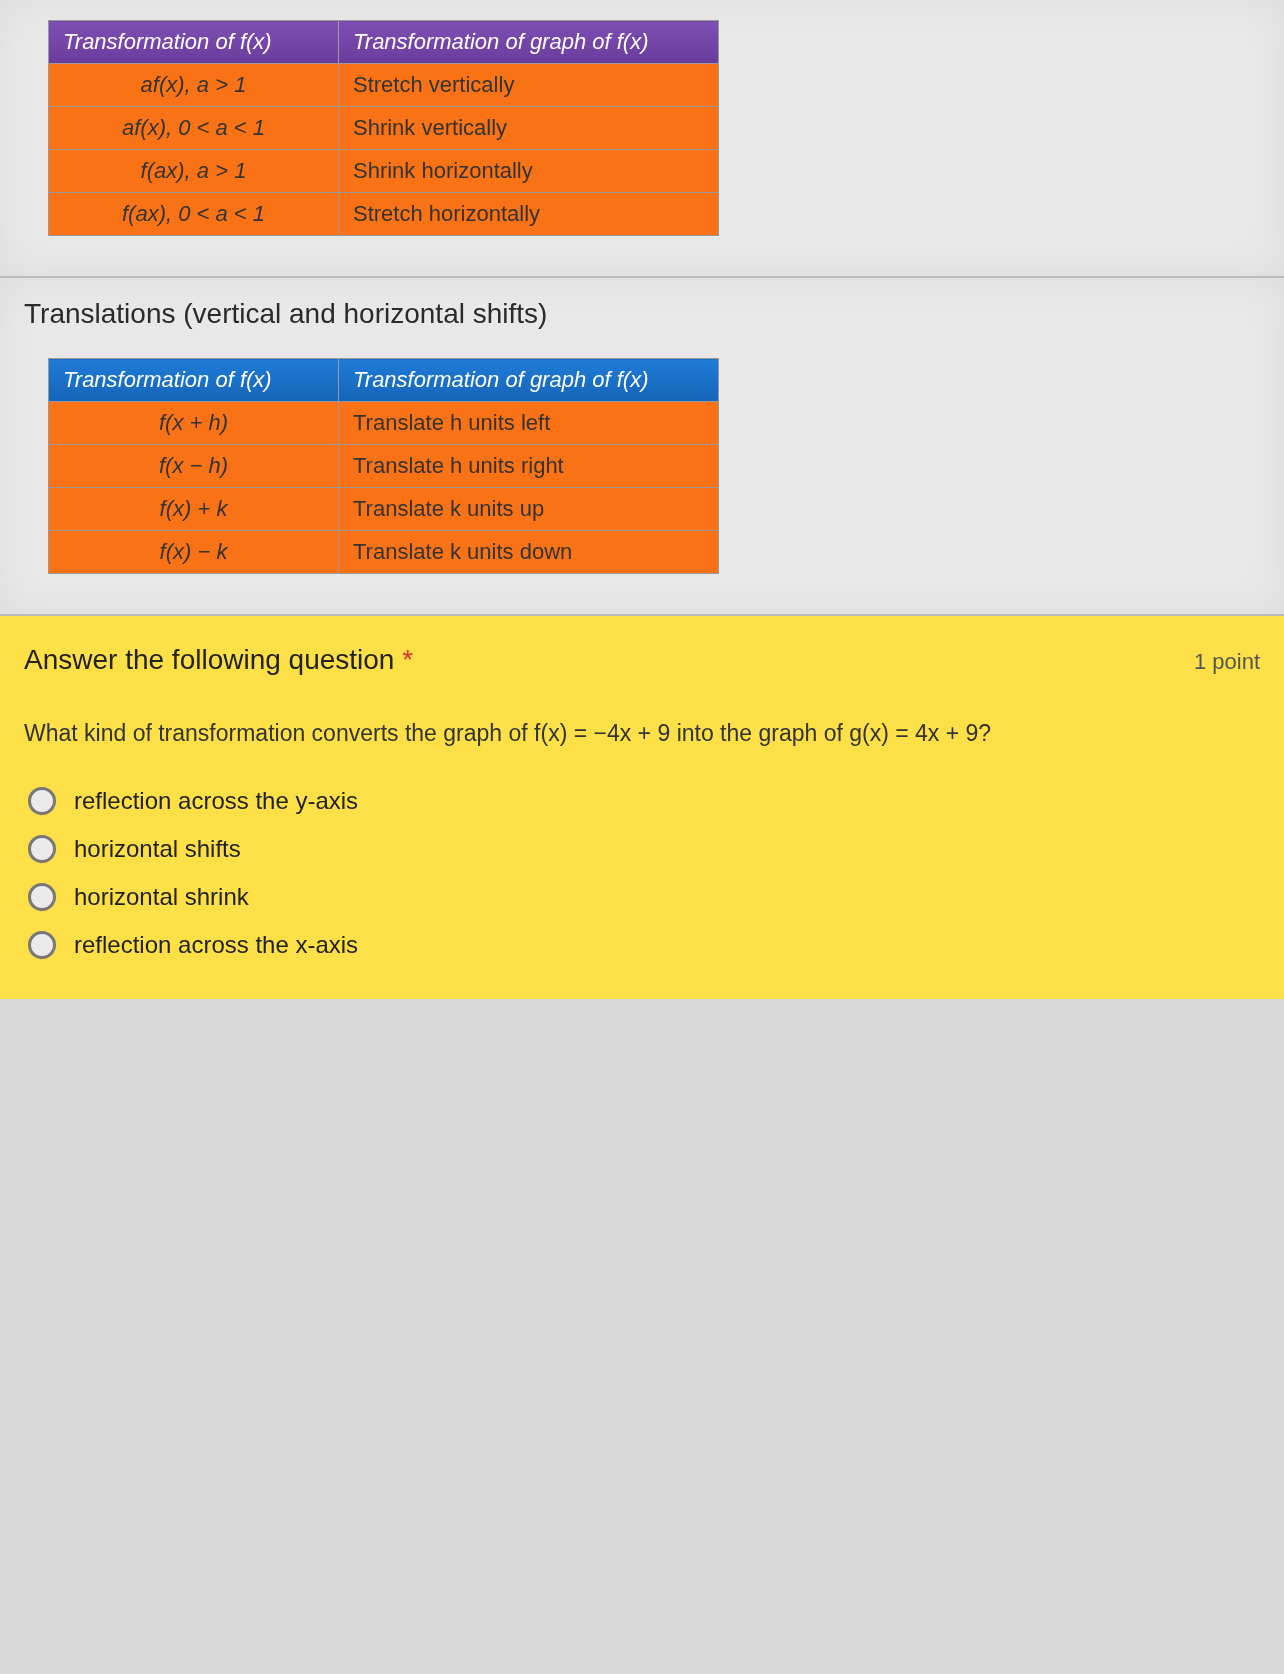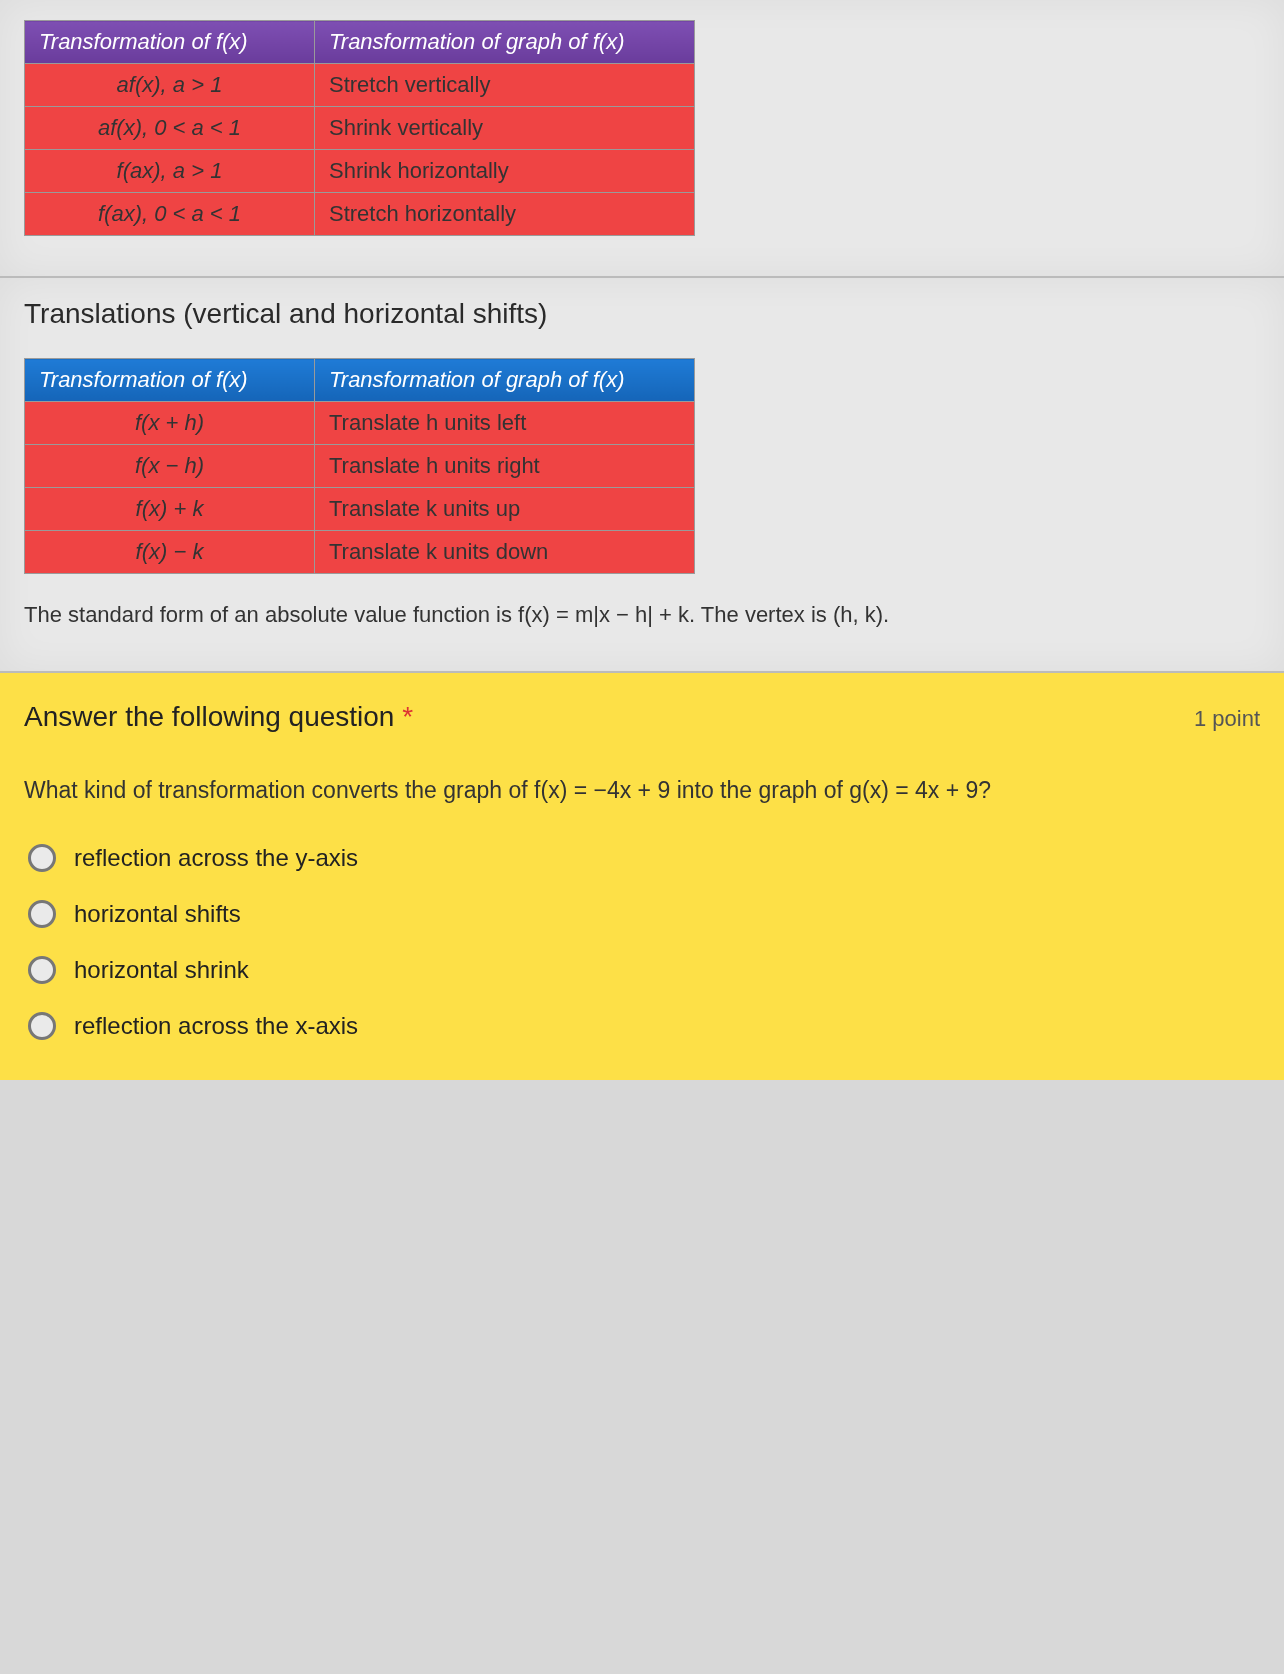--- a/index.html
+++ b/index.html
@@ -16,21 +16,22 @@
     box-shadow: inset 0 0 40px rgba(0,0,0,0.05);
   }
   .heading {
     font-size: 28px;
     font-weight: 400;
     color: #2a2a2a;
     margin-bottom: 28px;
   }
   table {
     border-collapse: collapse;
-    background: #ef4444;
+    background: #f97316;
+    margin-left: 24px;
   }
   th, td {
     border: 1px solid #9a9a9a;
     padding: 8px 14px;
     font-size: 22px;
     text-align: left;
   }
   td.col1 { text-align: center; width: 290px; font-style: italic; color:#333; }
   td.col2 { width: 380px; color:#333; }
   .thead-purple th {
@@ -62,21 +63,21 @@
   }
   .q-title { font-size: 28px; color: #222; }
   .q-title .req { color: #d33; }
   .points { font-size: 22px; color: #555; }
   .q-body {
     font-size: 23px;
     color: #333;
     margin-bottom: 36px;
     line-height: 1.5;
   }
-  .options { display: flex; flex-direction: column; gap: 28px; padding-left: 4px; }
+  .options { display: flex; flex-direction: column; gap: 20px; padding-left: 4px; }
   .opt {
     display: flex;
     align-items: center;
     gap: 18px;
     cursor: pointer;
   }
   .radio {
     width: 28px; height: 28px;
     border: 3px solid #777;
     border-radius: 50%;
@@ -138,21 +139,20 @@
       <tr>
         <td class="col1">f(x) + k</td>
         <td class="col2">Translate k units up</td>
       </tr>
       <tr>
         <td class="col1">f(x) − k</td>
         <td class="col2">Translate k units down</td>
       </tr>
     </tbody>
   </table>
-  <div class="note">The standard form of an absolute value function is f(x) = m|x − h| + k. The vertex is (h, k).</div>
 </div>
 
 <div class="question-section">
   <div class="q-header">
     <div class="q-title">
       <span>Answer the following question</span> <span class="req">*</span>
     </div>
     <div class="points">1 point</div>
   </div>
   <div class="q-body">What kind of transformation converts the graph of f(x) = −4x + 9 into the graph of g(x) = 4x + 9?</div>

